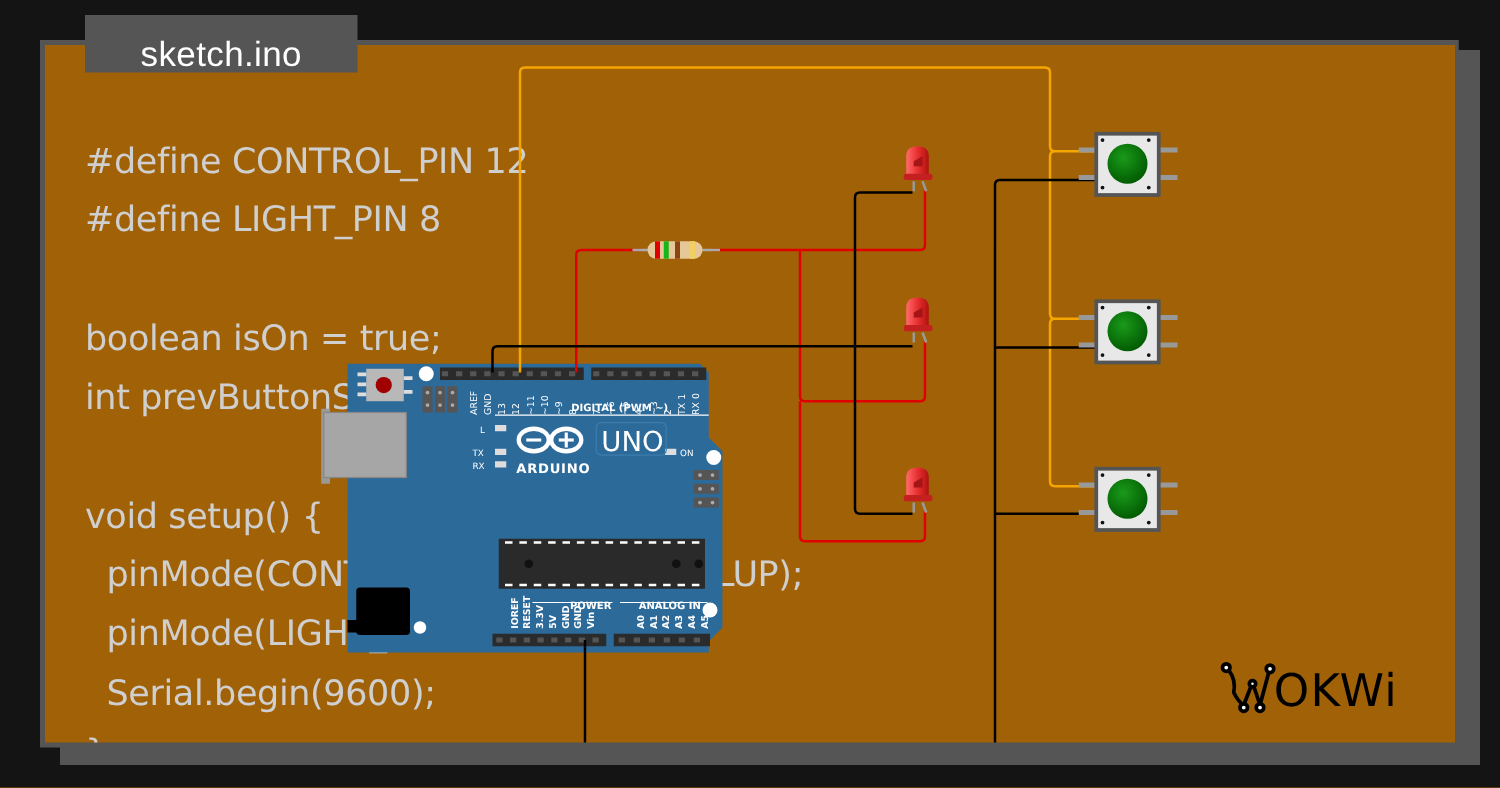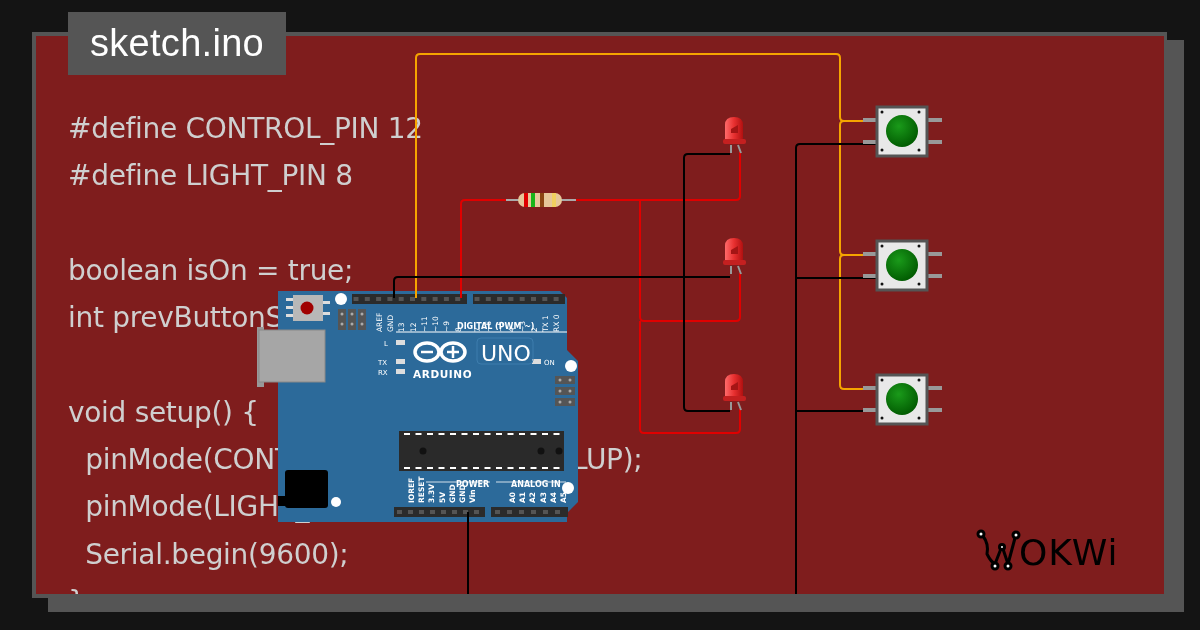--- a/index.html
+++ b/index.html
@@ -1,20 +1,20 @@
 <!DOCTYPE html>
 <html><head>
 <meta charset="utf-8">
 <style>
   html,body{margin:0;padding:0;}
   body{width:1200px;height:630px;background:#141414;position:relative;overflow:hidden;font-family:"DejaVu Sans",sans-serif;}
   .shadow{position:absolute;left:48px;top:40px;width:1136px;height:572px;background:#555555;}
   .frame{position:absolute;left:32px;top:32px;width:1135px;height:566px;background:#555555;}
-  .canvas{position:absolute;left:36px;top:36px;width:1128px;height:558px;background:#7f1d1d;overflow:hidden;}
-  .title-tab{position:absolute;left:68px;top:12px;width:218px;height:63px;background:#555555;color:#ffffff;font-family:"Liberation Sans",sans-serif;font-size:38px;line-height:63px;text-align:center;letter-spacing:0.3px;}
+  .canvas{position:absolute;left:36px;top:36px;width:1128px;height:558px;background:#a16207;overflow:hidden;}
+  .title-tab{position:absolute;left:68px;top:12px;width:218px;height:46px;background:#555555;color:#ffffff;font-family:"Liberation Sans",sans-serif;font-size:28px;line-height:63px;text-align:center;letter-spacing:0.3px;}
   .code{position:absolute;left:32px;top:69px;margin:0;font-family:"DejaVu Sans",sans-serif;font-size:28px;line-height:47px;color:#cfcfcf;white-space:pre;letter-spacing:-0.3px;}
   .code .ln{display:block;height:47.3px;}
   svg.circuit{position:absolute;left:0;top:0;}
   .wokwi{position:absolute;left:975px;top:526px;}
 </style>
 </head>
 <body>
 
 <div class="shadow"></div>
 <div class="frame"></div>

